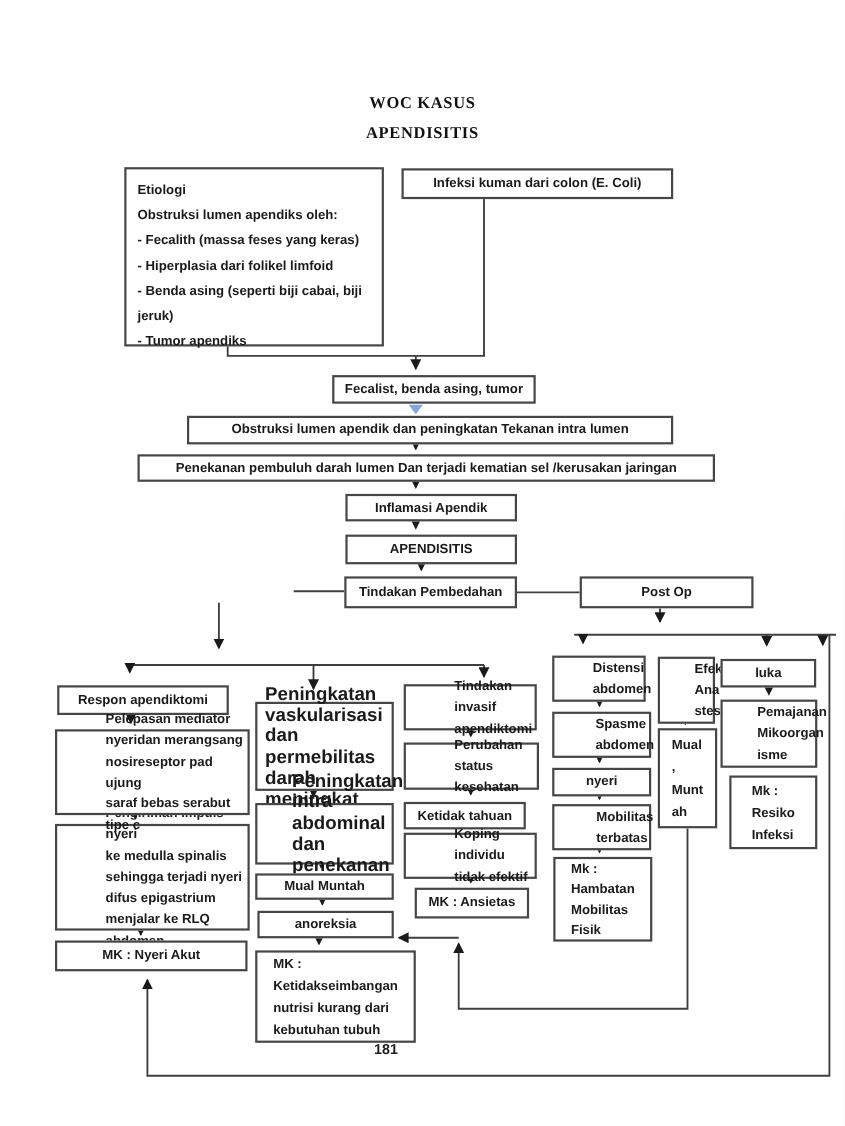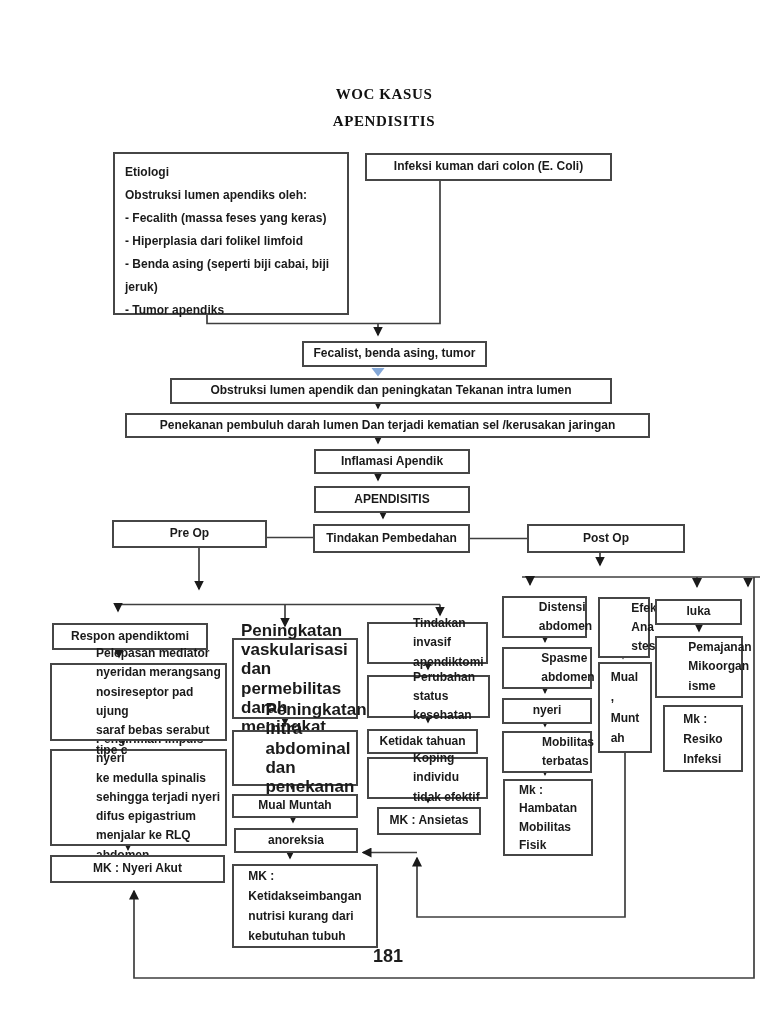--- a/index.html
+++ b/index.html
@@ -22,22 +22,22 @@
   .node.left{justify-content:flex-start;text-align:left;}
   .node.etio{align-items:flex-start;padding:7px 10px;font-size:12px;line-height:23px;margin-left:21px;}
   .node.lh19{line-height:19.3px;padding-left:44px;}
   .node.lh20{line-height:20px;}
   .node.small{font-size:17px;}
   .wires{position:absolute;left:0;top:0;}
   .wires path.w{stroke:var(--line,#3f3f3f);stroke-width:1.7;fill:none;}
   .wires .ah{fill:var(--arrow,#1a1a1a);}
   .wires .blue{fill:var(--blue-arrow,#83a7d7);}
   .pageno{
-    position:absolute;left:340px;top:946px;width:96px;text-align:center;
-    font-weight:700;font-size:18px;color:#1d1d1d;
+    position:absolute;left:340px;top:946px;width:96px;
+    font-weight:700;font-size:13px;color:#1d1d1d;
   }
 </style>
 </head>
 <body>
 
 <div class="page">
 
   <div class="title" style="top:86px">WOC KASUS</div>
   <div class="title" style="top:113px">APENDISITIS</div>
 
@@ -99,21 +99,20 @@
 - Benda asing (seperti biji cabai, biji
 jeruk)
 - Tumor apendiks</div>
   <div class="node" style="left:365px;top:153px;width:247px;height:28px">Infeksi kuman dari colon (E. Coli)</div>
   <div class="node" style="left:302px;top:341px;width:185px;height:26px">Fecalist, benda asing, tumor</div>
   <div class="node" style="left:170px;top:378px;width:442px;height:26px">Obstruksi lumen apendik dan peningkatan Tekanan intra lumen</div>
   <div class="node" style="left:125px;top:413px;width:525px;height:25px">Penekanan pembuluh darah lumen Dan terjadi kematian sel /kerusakan jaringan</div>
   <div class="node" style="left:314px;top:449px;width:156px;height:25px">Inflamasi Apendik</div>
   <div class="node" style="left:314px;top:486px;width:156px;height:27px">APENDISITIS</div>
 
-  <div class="node" style="left:112px;top:520px;width:155px;height:28px">Pre Op</div>
   <div class="node" style="left:313px;top:524px;width:157px;height:29px">Tindakan Pembedahan</div>
   <div class="node" style="left:527px;top:524px;width:158px;height:29px">Post Op</div>
 
   <div class="node" style="left:52px;top:623px;width:156px;height:27px">Respon apendiktomi</div>
   <div class="node lh19" style="left:50px;top:749px;width:177px;height:97px">Pengiriman impuls nyeri
 ke medulla spinalis
 sehingga terjadi nyeri
 difus epigastrium
 menjalar ke RLQ abdomen</div>
   <div class="node lh19" style="left:50px;top:663px;width:177px;height:78px">Pelepasan mediator

